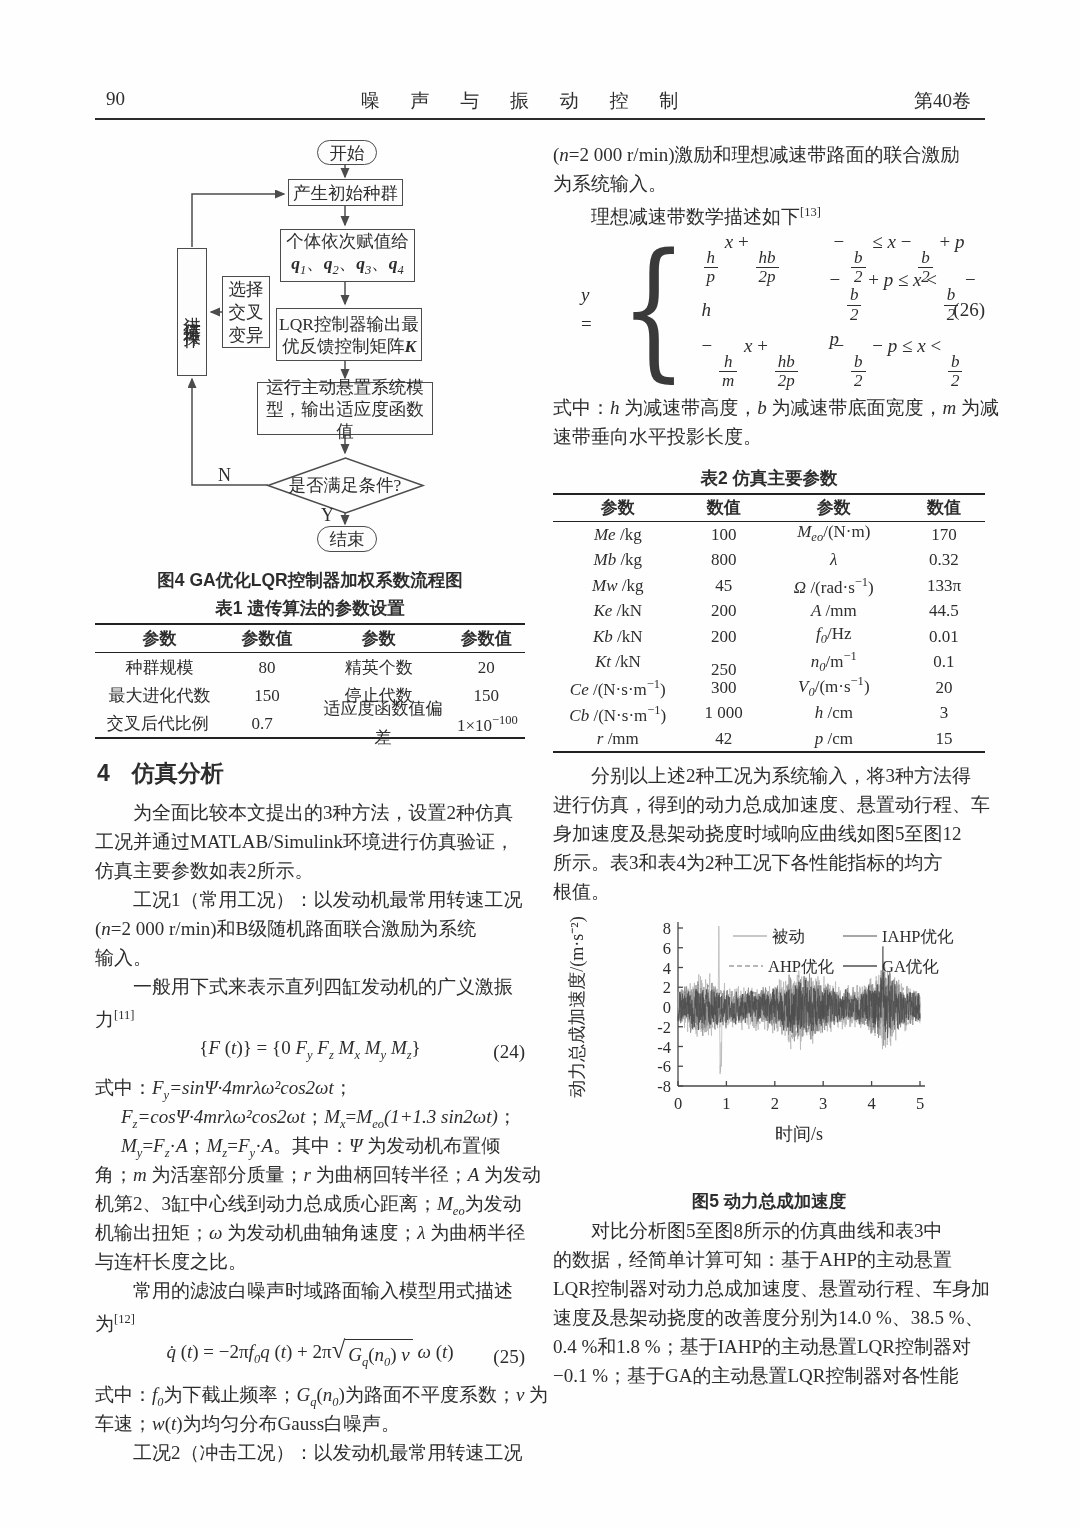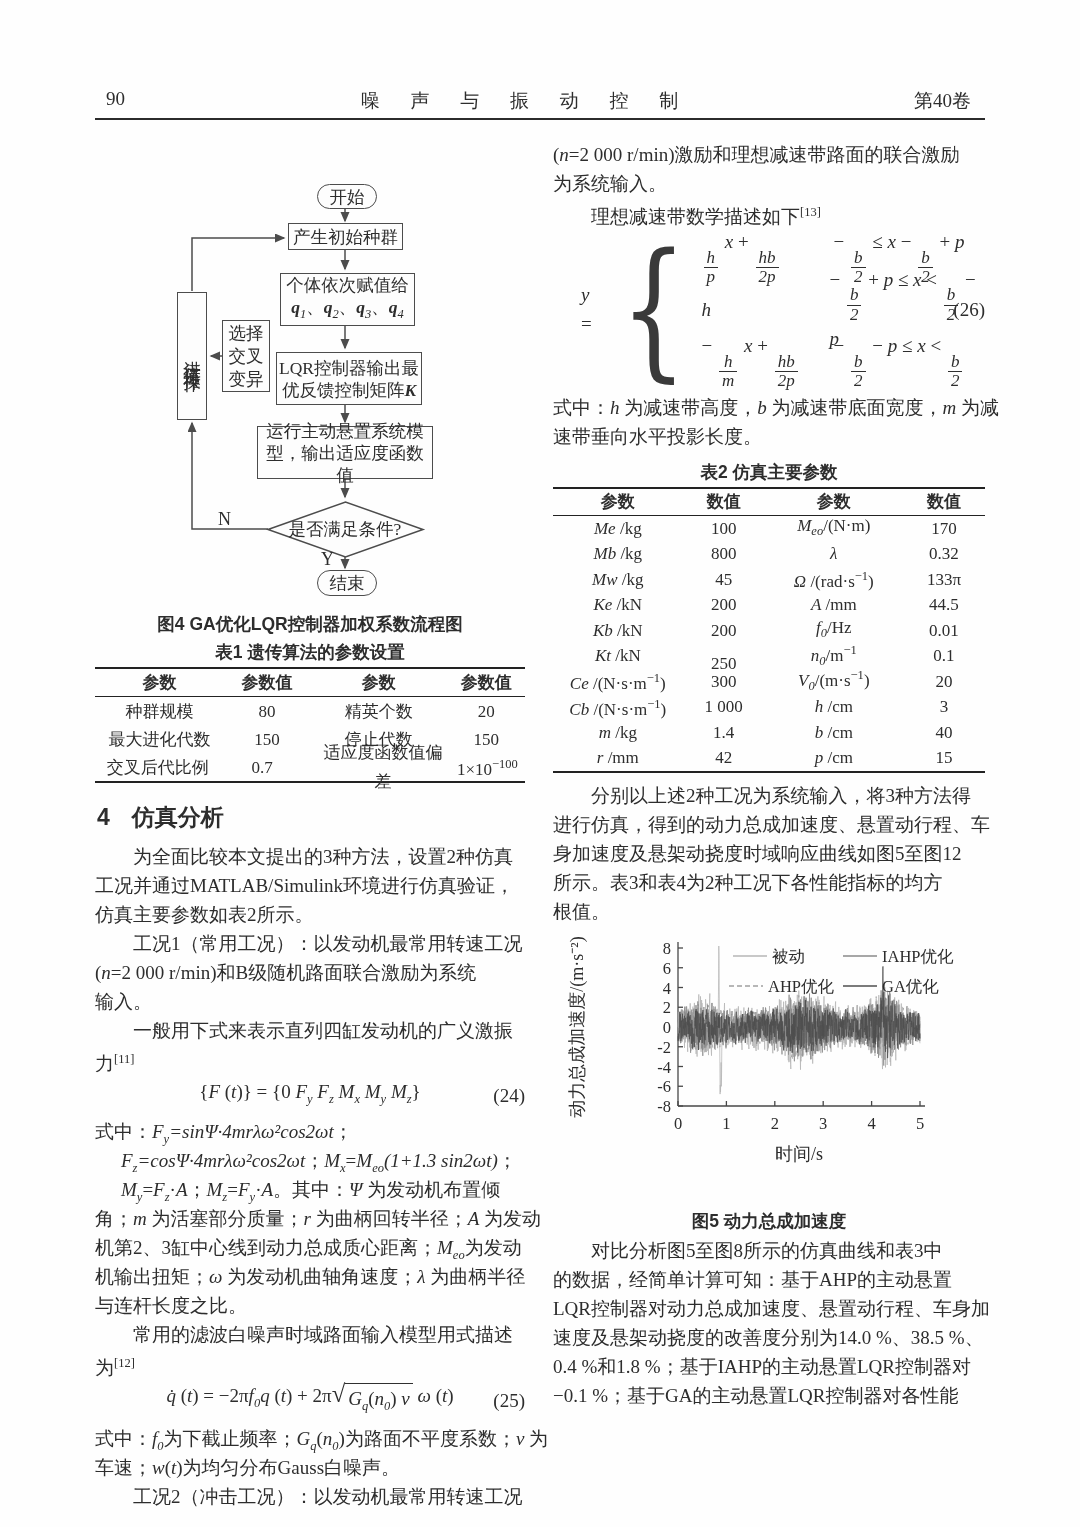--- a/index.html
+++ b/index.html
@@ -50,21 +50,21 @@
   .caption{text-align:center;font-size:17.5px;font-weight:bold;
            font-family:"Liberation Sans","DejaVu Sans",sans-serif;margin:10px 0 4px 0;line-height:22px;}
   
   .tbl{border-top:2.2px solid #222;border-bottom:2.2px solid #222;font-size:17px;margin-top:4px;}
   .trow{display:flex;align-items:center;height:28px;}
   .trow.thead{height:27px;border-bottom:1.3px solid #222;
               font-family:"Liberation Sans","DejaVu Sans",sans-serif;font-weight:bold;}
   #colR .trow{height:25.5px;}
   .tcell{display:inline-block;text-align:center;}
   
-  .fc{position:relative;width:430px;height:424px;margin-top:44px;}
+  .fc{position:relative;width:430px;height:424px;}
   .fc svg{position:absolute;left:0;top:0;}
   .node{position:absolute;border:1.5px solid #4c4c4c;display:flex;flex-direction:column;
         align-items:center;justify-content:center;font-size:17.5px;line-height:22px;
         background:#fdfdfd;text-align:center;}
   .node.term{border-radius:14px;}
   .node.noborder{border:none;background:transparent;}
   .fcl{position:absolute;font-size:18px;}
   .vert{writing-mode:vertical-rl;letter-spacing:3px;}
   
   .figure{margin-top:6px;}
@@ -284,21 +284,21 @@
         </div>
       </div>
       <span class="eqnum">(26)</span>
     </div>
 
     <div class="para">
         <div class="line"><span>式中：</span><span class="it ">h</span><span> 为减速带高度，</span><span class="it ">b</span><span> 为减速带底面宽度，</span><span class="it ">m</span><span> 为减</span></div>
         <div class="line"><span>速带垂向水平投影长度。</span></div>
       </div>
 
-    <div class="caption" style="margin-top:10px;">表2 仿真主要参数</div>
+    <div class="caption" style="margin-top:16px;">表2 仿真主要参数</div>
     <div class="tbl">
         <div class="trow thead">
           <span class="tcell" style="width: 30%;">参数</span>
           <span class="tcell" style="width: 19%;">数值</span>
           <span class="tcell" style="width: 32%;">参数</span>
           <span class="tcell" style="width: 19%;">数值</span>
         </div>
         <div class="trow">
           <span class="tcell" style="width: 30%;"><span class="it ">Me</span><span> /kg</span></span>
           <span class="tcell" style="width: 19%;">100</span>
@@ -339,26 +339,20 @@
           <span class="tcell" style="width: 30%;"><span class="it ">Ce</span><span> /(N·s·m</span><sup class="msup">−1</sup><span>)</span></span>
           <span class="tcell" style="width: 19%;">300</span>
           <span class="tcell" style="width: 32%;"><span class="it ">V</span><sub class="msub">0</sub><span>/(m·s</span><sup class="msup">−1</sup><span>)</span></span>
           <span class="tcell" style="width: 19%;">20</span>
         </div>
         <div class="trow">
           <span class="tcell" style="width: 30%;"><span class="it ">Cb</span><span> /(N·s·m</span><sup class="msup">−1</sup><span>)</span></span>
           <span class="tcell" style="width: 19%;">1 000</span>
           <span class="tcell" style="width: 32%;"><span class="it ">h</span><span> /cm</span></span>
           <span class="tcell" style="width: 19%;">3</span>
-        </div>
-        <div class="trow">
-          <span class="tcell" style="width: 30%;"><span class="it ">m</span><span> /kg</span></span>
-          <span class="tcell" style="width: 19%;">1.4</span>
-          <span class="tcell" style="width: 32%;"><span class="it ">b</span><span> /cm</span></span>
-          <span class="tcell" style="width: 19%;">40</span>
         </div>
         <div class="trow">
           <span class="tcell" style="width: 30%;"><span class="it ">r</span><span> /mm</span></span>
           <span class="tcell" style="width: 19%;">42</span>
           <span class="tcell" style="width: 32%;"><span class="it ">p</span><span> /cm</span></span>
           <span class="tcell" style="width: 19%;">15</span>
         </div>
       </div>
 
     <div class="para" style="margin-top:8px;">

